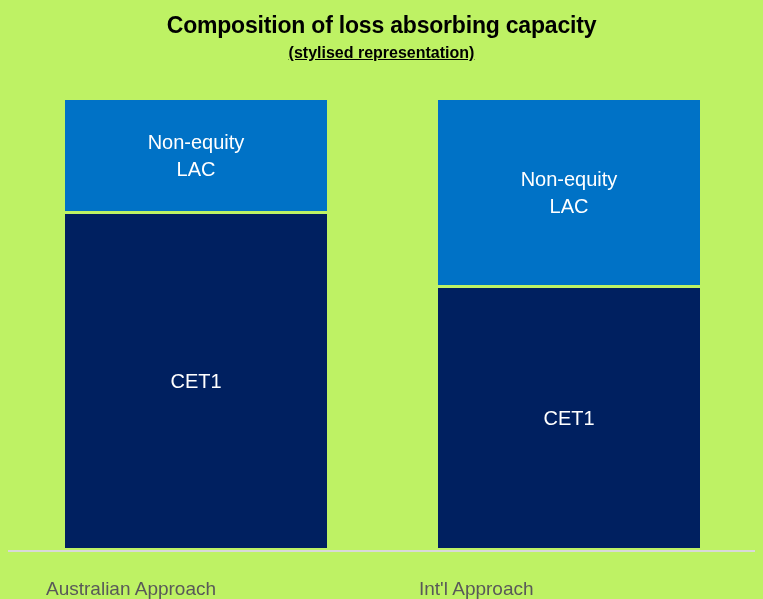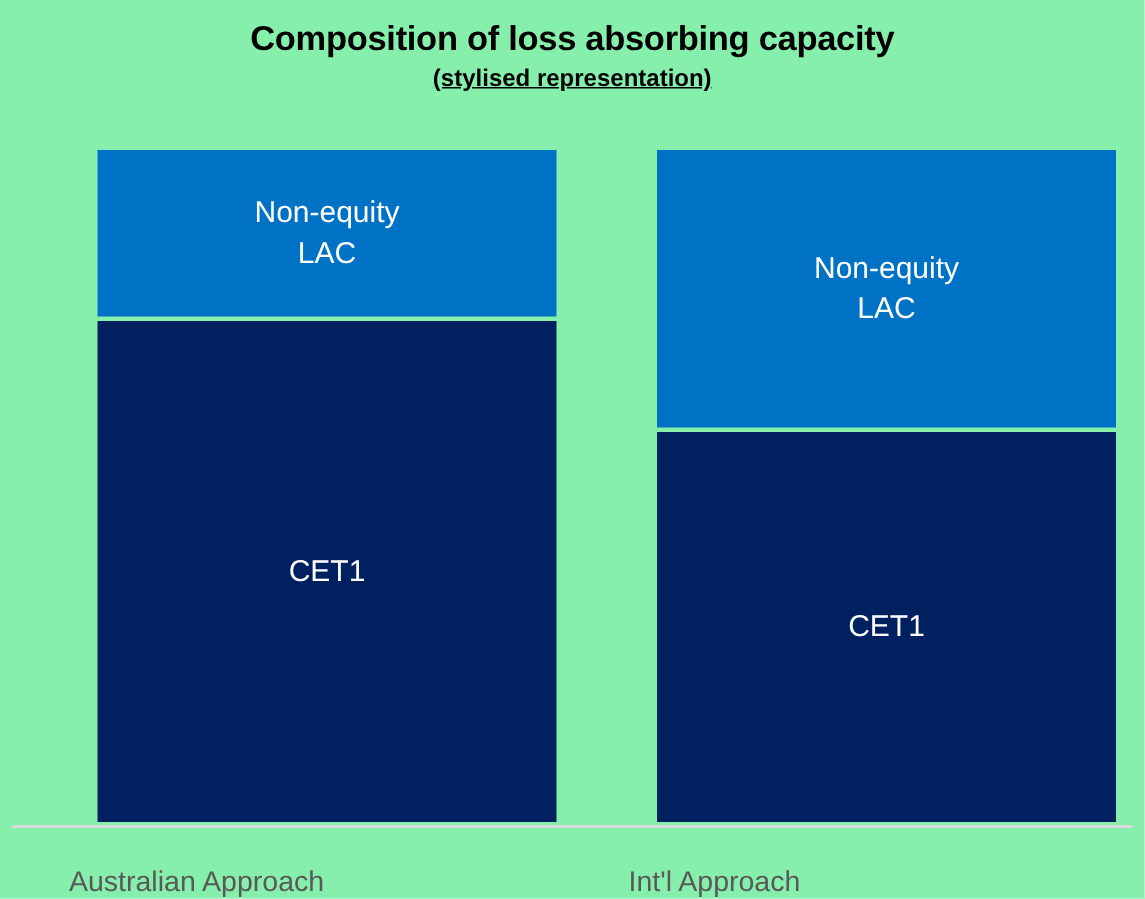--- a/index.html
+++ b/index.html
@@ -10,21 +10,21 @@
     width: 763px;
     height: 599px;
     background: #ffffff;
     font-family: "Liberation Sans", sans-serif;
     overflow: hidden;
   }
   #chart-root {
     position: relative;
     width: 763px;
     height: 599px;
-    background: #86efac;
+    background: #bef264;
   }
 
   
   .title-block {
     position: absolute;
     top: 10px;
     left: 0;
     width: 763px;
     text-align: center;
   }
@@ -58,21 +58,20 @@
     left: 8px;
     top: 550px;
     width: 747px;
     height: 2px;
     background: #d9d9d9;
   }
 
   
   .bar-group {
     position: absolute;
-    padding-left: 44px;
   }
   .bar-group.left {
     left: 65px;
     top: 100px;
     width: 262px;
     height: 448px;
   }
   .bar-group.right {
     left: 438px;
     top: 100px;

